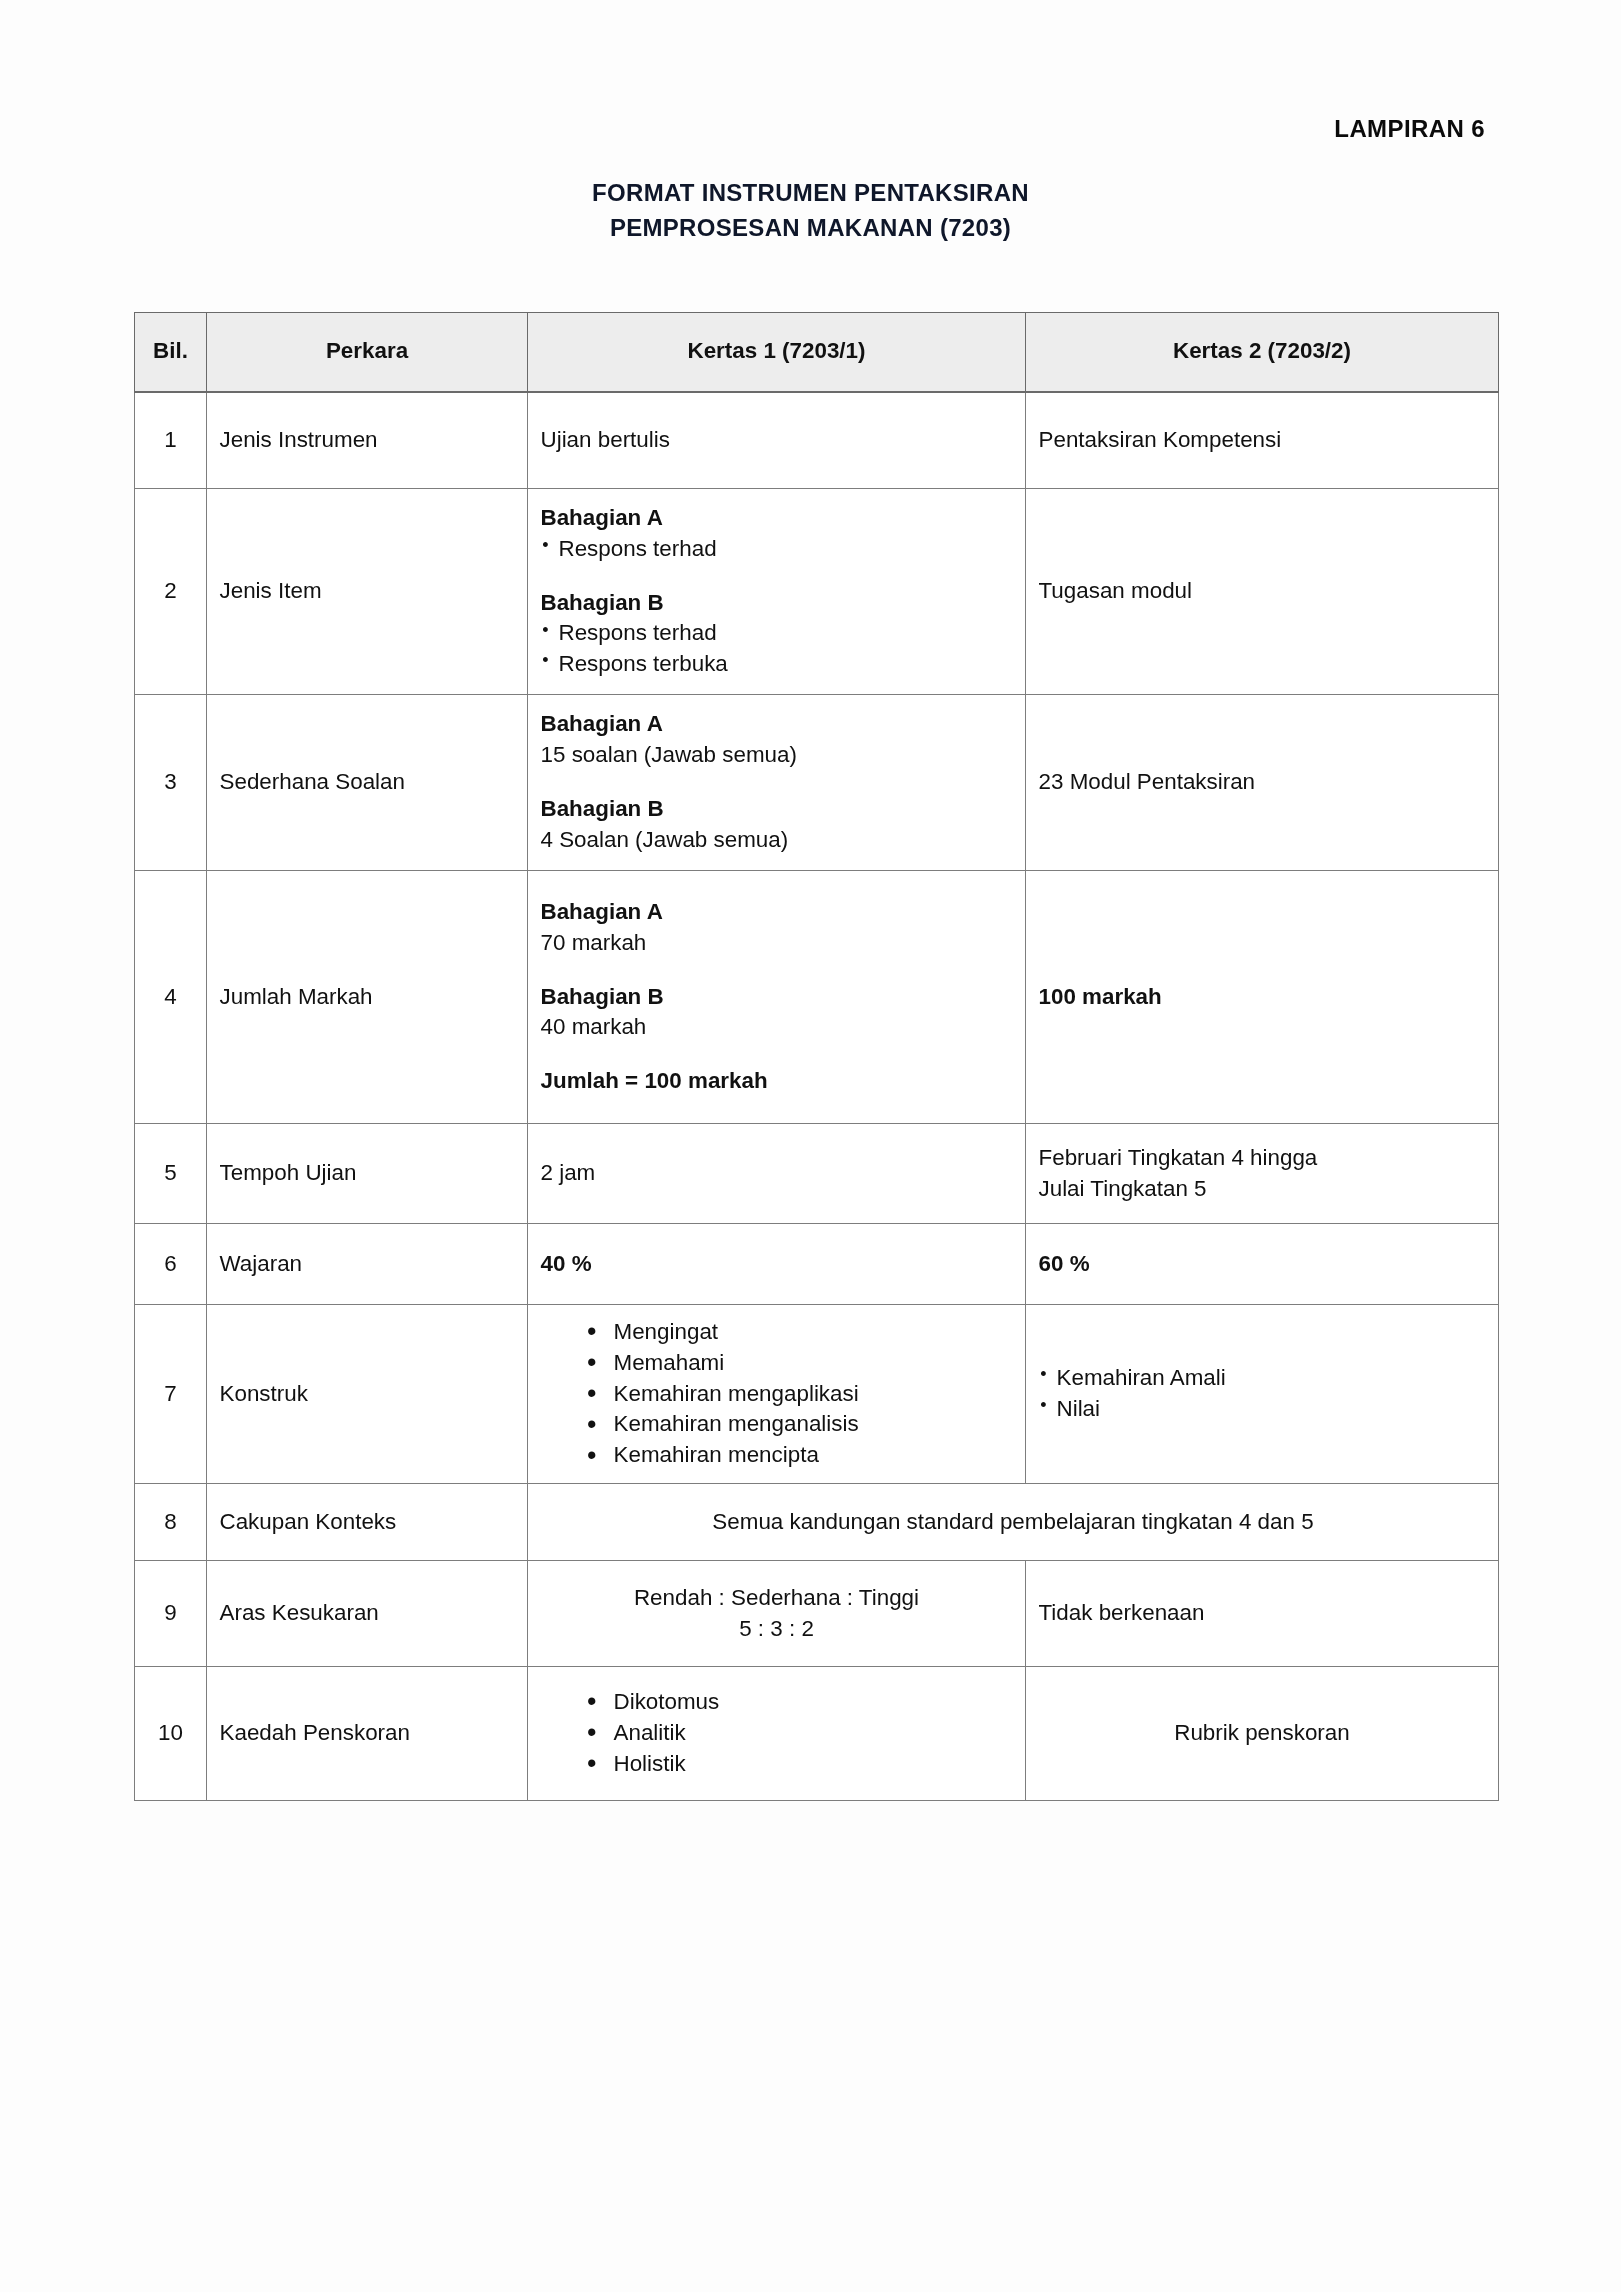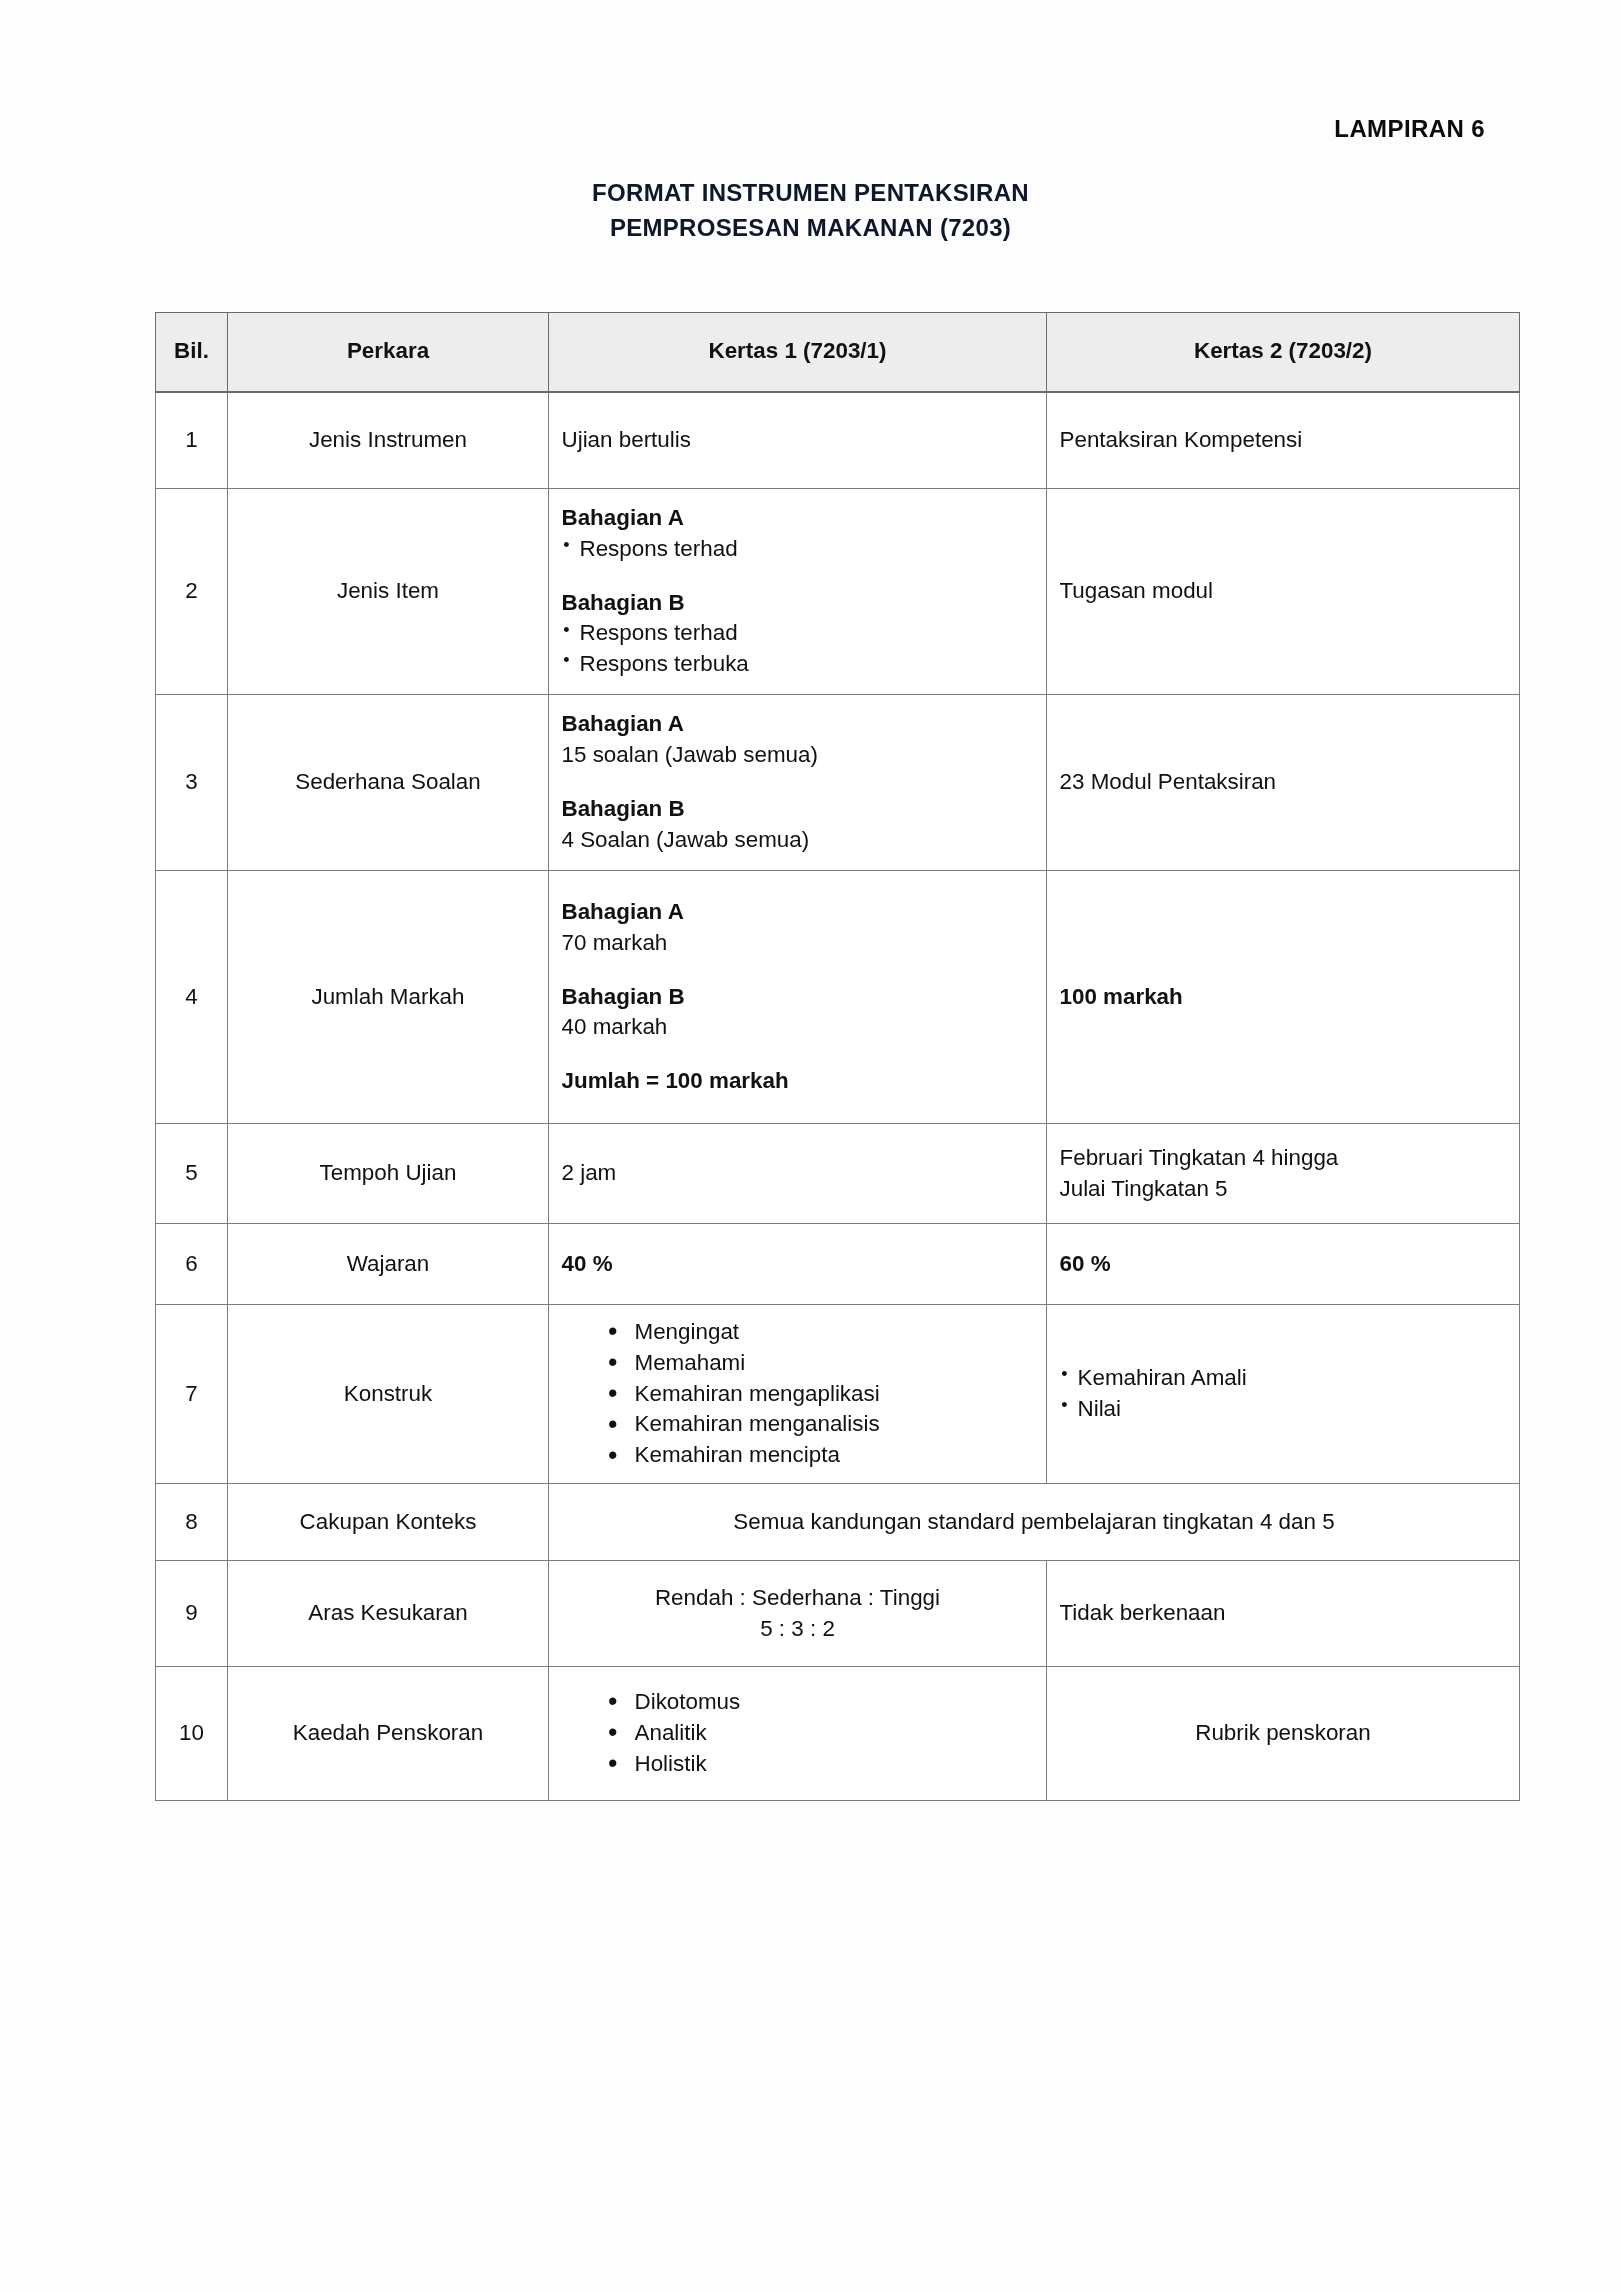--- a/index.html
+++ b/index.html
@@ -43,21 +43,20 @@
     letter-spacing: 0.3px;
   }
   .doc-title .line2 { display: block; }
 
   
   .tbl-wrap {
     position: absolute;
     left: 134px;
     top: 312px;
     width: 1236px;
-    margin-left: 21px;
   }
   table.fmt {
     border-collapse: collapse;
     width: 1363px;
     table-layout: fixed;
     background: #ffffff;
   }
   table.fmt col.c1 { width: 72px; }
   table.fmt col.c2 { width: 321px; }
   table.fmt col.c3 { width: 498px; }
@@ -76,21 +75,21 @@
     text-align: center;
     font-weight: bold;
     font-size: 22.4px;
     height: 79px;
     border-color: #6a6a6a;
     border-bottom-width: 2.1px;
   }
   table.fmt thead th.th-bil { padding-left: 7.2px; padding-right: 7.2px; }
 
   td.num { text-align: center; padding-left: 3.6px; padding-right: 3.6px; }
-  td.perkara { text-align: center; padding-left: 16px; }
+  td.perkara { text-align: left; padding-left: 16px; }
   td.cell { text-align: left; padding-left: 16px; }
   td.center { text-align: center; }
   td.span2 { text-align: center; }
 
   .bold { font-weight: bold; }
   .gap { display: block; height: 23px; }
 
   
   ul.flush {
     list-style: none;

